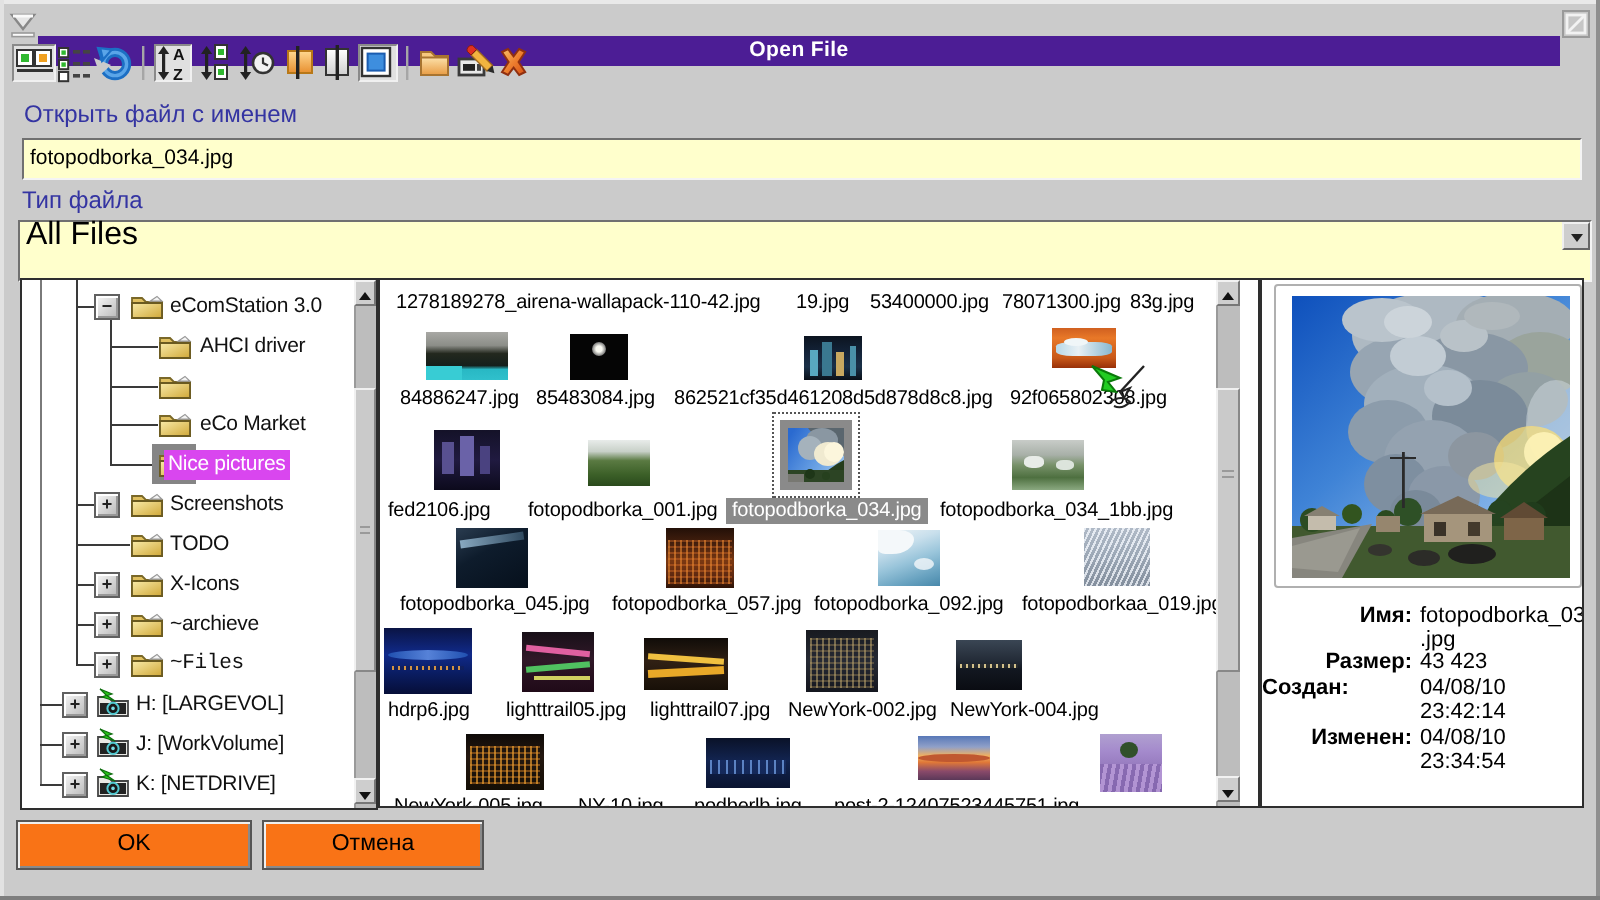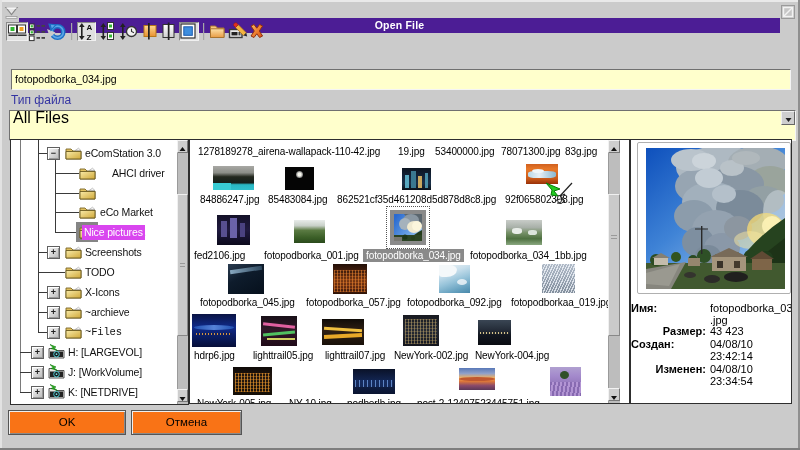--- a/index.html
+++ b/index.html
@@ -162,20 +162,21 @@
           <stop offset="0" stop-color="#fce0a8"></stop>
           <stop offset="1" stop-color="#e89c44"></stop>
         </linearGradient>
  <linearGradient id="xg" x1="0" y1="0" x2="1" y2="1">
           <stop offset="0" stop-color="#f8c068"></stop>
           <stop offset="0.5" stop-color="#ee8030"></stop>
           <stop offset="1" stop-color="#d85014"></stop>
         </linearGradient>
 </defs>
 </svg>
+<div class="lbl" style="left:12px;top:50px">Открыть файл с именем</div>
 <div class="entry" style="left:11px;top:69px;width:780px;height:21px;line-height:19px;padding-left:3px;font-size:10.5px">fotopodborka_034.jpg</div>
 <div class="lbl" style="left:11px;top:93px">Тип файла</div>
 <div class="entry" style="left:9px;top:110px;width:787px;height:31px;line-height:14px;padding-left:3px;font-size:16px">All Files</div>
 <div class="abs" style="left:781px;top:111px;width:14px;height:14px;background:#cecece;
 border-top:1px solid #f0f0f0;border-left:1px solid #f0f0f0;border-right:1px solid #666;border-bottom:1px solid #666">
 <svg width="13" height="13" viewBox="0 0 13 13">
         <path d="M3.5 5 L9.5 5 L6.5 9 Z" fill="#222"></path>
       </svg></div>
 <div class="panel" style="left:10px;top:139px;width:179px;height:266px">
 <div class="tl" style="left:9px;top:0;width:1px;height:253px;background:#7a7a7a"></div>
@@ -200,21 +201,21 @@
 <path d="M1 3 L6 3 L8 5 L16 5 L16 13 L1 13 Z" fill="#e0c060" stroke="#7a6828" stroke-width="0.9"></path>
 <path d="M1 5.5 L16 5.5 L16 13 L1 13 Z" fill="url(#fold6826)" stroke="#6a5a20" stroke-width="0.9"></path>
 <path d="M10 4.6 L13.5 2.2 L16 4.6 Z" fill="#f4f4f4" stroke="#999" stroke-width="0.6"></path>
 <defs>
           <linearGradient id="fold6826" x1="0" y1="0" x2="1" y2="1">
 <stop offset="0" stop-color="#f8eaa8"></stop>
             <stop offset="1" stop-color="#d0a838"></stop>
           </linearGradient>
         </defs>
       </svg>
-<div class="trow" style="left:89px;top:25px;height:16px;line-height:16px;margin-left:12px;">AHCI driver</div>
+<div class="trow" style="left:89px;top:25px;height:16px;line-height:16px;">AHCI driver</div>
 <div class="tl" style="left:44px;top:53px;width:24px;height:1px;background:#3a3a3a"></div>
 <svg class="abs" style="left:68px;top:46px" width="17" height="14" viewBox="0 0 17 14">
 <path d="M1 3 L6 3 L8 5 L16 5 L16 13 L1 13 Z" fill="#e0c060" stroke="#7a6828" stroke-width="0.9"></path>
 <path d="M1 5.5 L16 5.5 L16 13 L1 13 Z" fill="url(#fold6846)" stroke="#6a5a20" stroke-width="0.9"></path>
 <path d="M10 4.6 L13.5 2.2 L16 4.6 Z" fill="#f4f4f4" stroke="#999" stroke-width="0.6"></path>
 <defs>
           <linearGradient id="fold6846" x1="0" y1="0" x2="1" y2="1">
 <stop offset="0" stop-color="#f8eaa8"></stop>
             <stop offset="1" stop-color="#d0a838"></stop>
           </linearGradient>
@@ -555,21 +556,21 @@
 <ellipse cx="66" cy="131" rx="8" ry="4" fill="#2c2c28"></ellipse>
 <ellipse cx="44" cy="127" rx="6" ry="3" fill="#34342e"></ellipse>
 <defs>
           <linearGradient id="sky" x1="0" y1="0" x2="0.85" y2="1">
 <stop offset="0" stop-color="#0e50bc"></stop>
             <stop offset="0.45" stop-color="#3f83d6"></stop>
             <stop offset="1" stop-color="#a8cdf0"></stop>
 </linearGradient>
         </defs>
 </svg>
-<div class="info infob" style="left:0;top:162px;width:75px;text-align:left">Имя:</div>
+<div class="info infob" style="left:0;top:162px;width:75px;text-align:right">Имя:</div>
       <div class="info" style="left:79px;top:162px">fotopodborka_034</div>
 <div class="info" style="left:79px;top:174px">.jpg</div>
 <div class="info infob" style="left:0;top:185px;width:75px;text-align:right">Размер:</div>
       <div class="info" style="left:79px;top:185px">43 423</div>
 <div class="info infob" style="left:0;top:198px;width:75px;text-align:left">Создан:</div>
       <div class="info" style="left:79px;top:198px">04/08/10</div>
 <div class="info" style="left:79px;top:210px">23:42:14</div>
 <div class="info infob" style="left:0;top:223px;width:75px;text-align:right">Изменен:</div>
       <div class="info" style="left:79px;top:223px">04/08/10</div>
 <div class="info" style="left:79px;top:235px">23:34:54</div>

